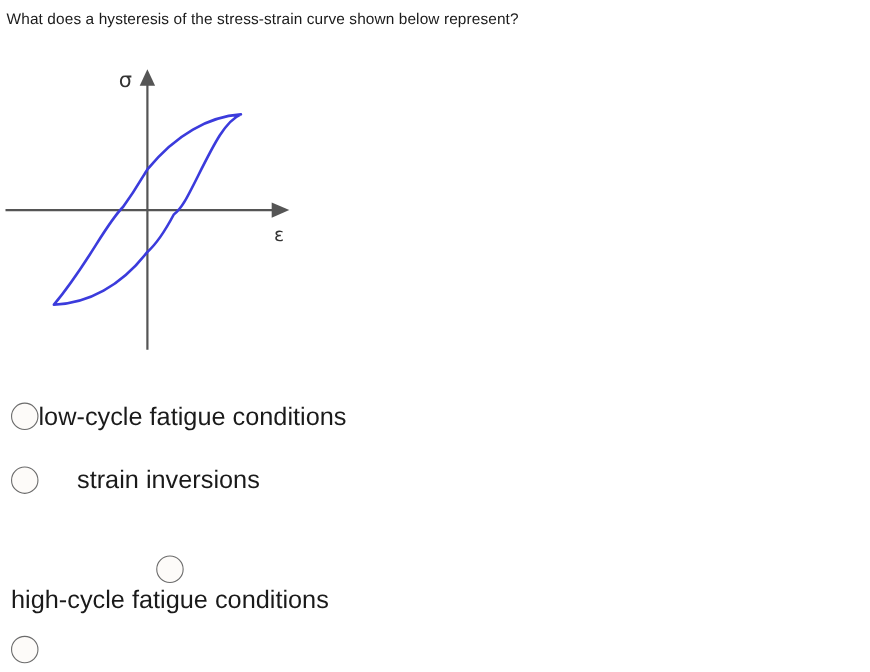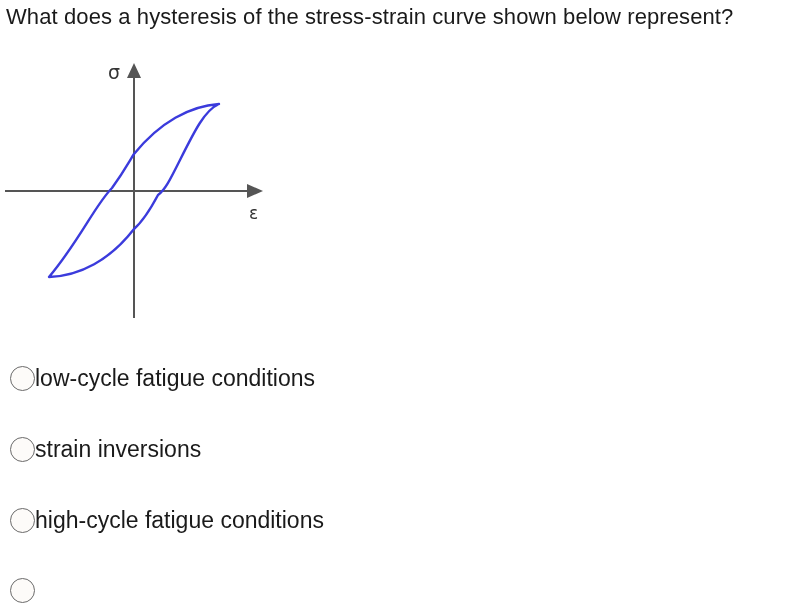--- a/index.html
+++ b/index.html
@@ -2,21 +2,21 @@
 <html><head>
 <meta charset="utf-8">
 <style>
   html, body { margin: 0; padding: 0; background: #ffffff; }
   body {
     width: 791px; height: 611px; position: relative; overflow: hidden;
     font-family: "Liberation Sans", "DejaVu Sans", sans-serif; color: #1a1a1a;
   }
   .question {
     position: absolute; left: 6px; top: 2px;
-    font-size: 22px; line-height: 30px; white-space: nowrap; letter-spacing: 0.1px;
+    font-size: 14px; line-height: 30px; white-space: nowrap; letter-spacing: 0.1px;
   }
   .figure { position: absolute; left: 0; top: 50px; width: 290px; height: 280px; }
   .figure svg { display: block; }
   .option {
     position: absolute; left: 10px; height: 30px;
     display: flex; align-items: center; cursor: pointer;
   }
   .radio {
     width: 25px; height: 25px; border-radius: 50%;
     border: 1.3px solid #6b6b6b; background: #fdfbf9;
@@ -50,25 +50,25 @@
     <text x="108" y="79" font-size="19" fill="#333333" font-family="DejaVu Sans, sans-serif"><tspan>σ</tspan></text>
     <text x="249" y="219" font-size="17" fill="#333333" font-family="DejaVu Sans, sans-serif"><tspan>ε</tspan></text>
   </svg>
 </div>
 
 <label class="option" style="top:363px;">
   <span class="radio"></span>
   <span class="opt-label">low-cycle fatigue conditions</span>
 </label>
 
-<label class="option" style="top:434px;">
+<label class="option" style="top:421px;gap:35px;">
   <span class="radio"></span>
   <span class="opt-label">strain inversions</span>
 </label>
 
-<label class="option" style="top:505px;">
+<label class="option" style="top:505px;flex-direction:column;">
   <span class="radio"></span>
   <span class="opt-label">high-cycle fatigue conditions</span>
 </label>
 
 <label class="option" style="top:575px;">
   <span class="radio"></span>
 </label>
 
 </body></html>

